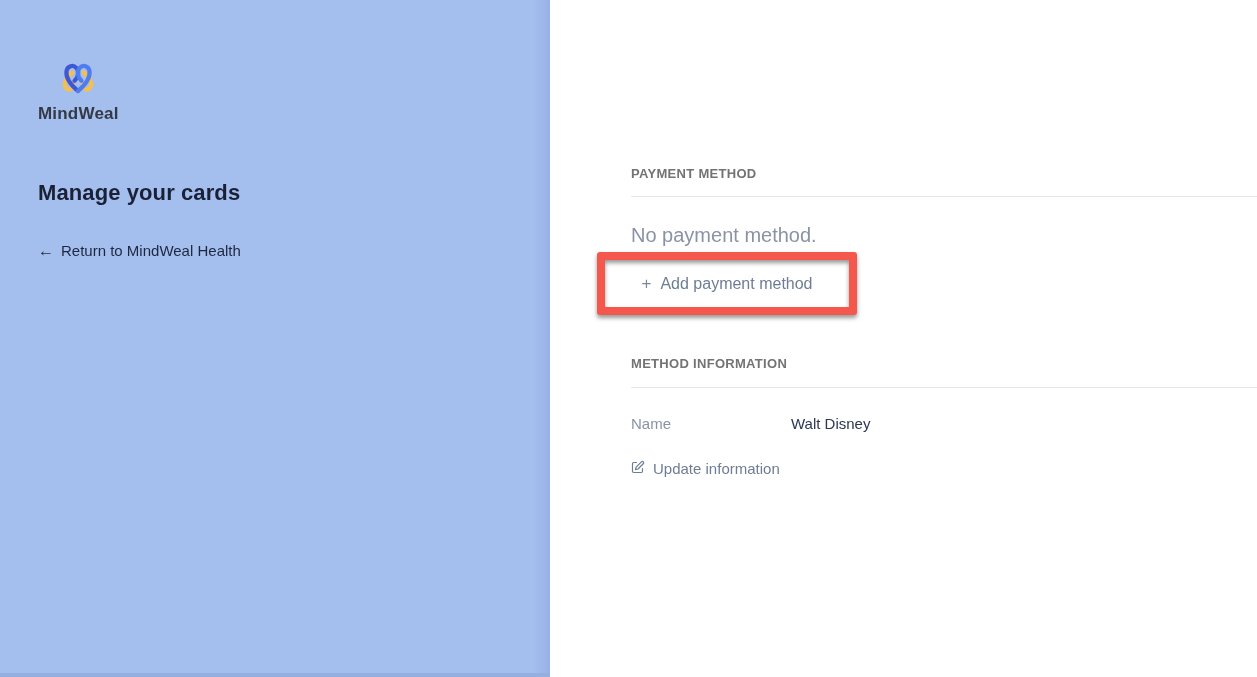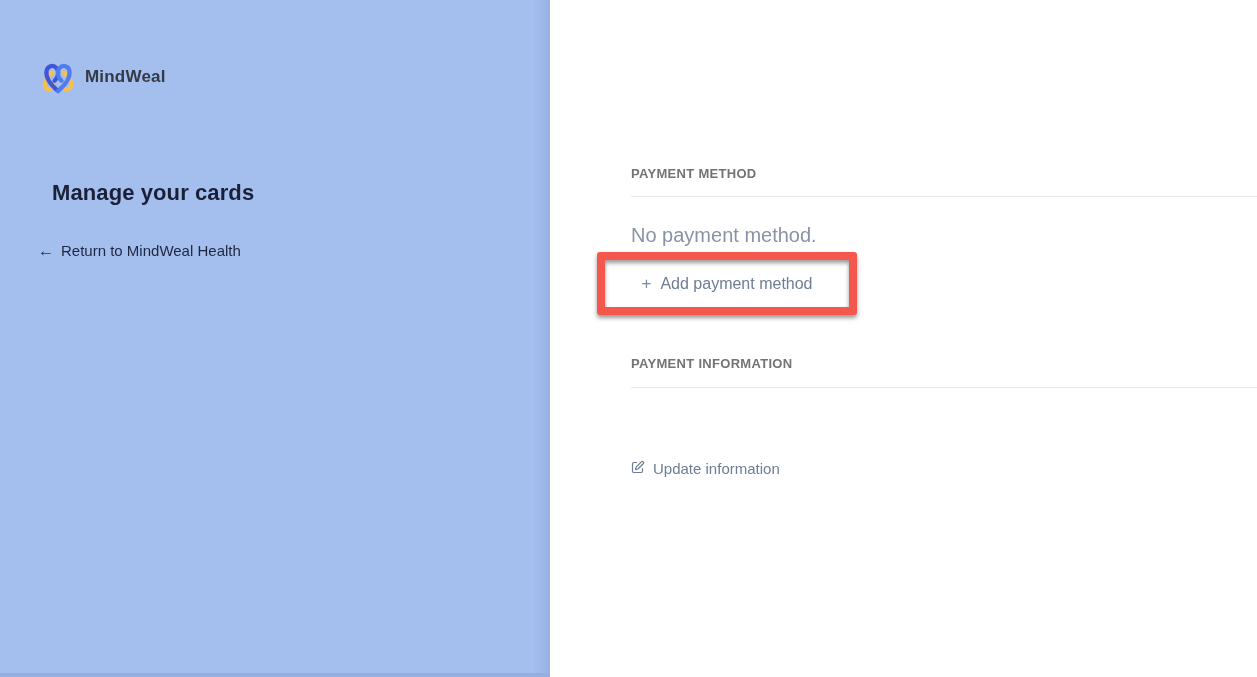--- a/index.html
+++ b/index.html
@@ -18,31 +18,32 @@
     width: 550px; height: 677px;
     background: linear-gradient(90deg, #a4bfee 0%, #a4bfee 97%, #97b1e4 100%);
     border-bottom: 4px solid #95afe1;
   }
   .logo-row {
     position: absolute;
     left: 38px; top: 57px;
     display: flex;
     align-items: center;
     gap: 7px;
+    flex-direction: column;
   }
   .logo-icon { width: 40px; height: 40px; display: block; }
   .logo-text {
     font-size: 17px;
     font-weight: 700;
     color: #333945;
     letter-spacing: 0.2px;
   }
   .sidebar-heading {
     position: absolute;
-    left: 52px; top: 180px;
+    left: 38px; top: 180px;
     font-size: 22px;
     font-weight: 700;
     color: #1a2137;
     letter-spacing: 0.1px;
   }
   .return-link {
     position: absolute;
     left: 38px; top: 242px;
     font-size: 15px;
     color: #1f2740;
@@ -165,23 +166,27 @@
   <div class="divider divider-1"></div>
 
   <div class="empty-state">No payment method.</div>
 
   <button class="add-payment-button">
     <span class="plus-icon">+</span>
     <span>Add payment method</span>
   </button>
   <div class="annotation-box"></div>
 
-  <div class="section-header billing-header">PAYMENT INFORMATION</div>
+  <div class="section-header billing-header">METHOD INFORMATION</div>
   <div class="divider divider-2"></div>
 
+  <div class="billing-row">
+    <span class="billing-label">Name</span>
+    <span class="billing-value">Walt Disney</span>
+  </div>
 
   <a class="update-link">
     <svg class="edit-icon" width="14" height="14" viewBox="0 0 14 14" aria-hidden="true">
       <path d="M11.5 8.5 V11.3 a1.2 1.2 0 0 1 -1.2 1.2 H2.7 a1.2 1.2 0 0 1 -1.2 -1.2 V3.7 a1.2 1.2 0 0 1 1.2 -1.2 H5.5" fill="none" stroke="#6e7d95" stroke-width="1.2" stroke-linecap="round"></path>
       <path d="M10.4 1.9 a1.3 1.3 0 0 1 1.84 1.84 L7 9 l-2.5 0.6 L5.1 7.2 Z" fill="none" stroke="#6e7d95" stroke-width="1.2" stroke-linejoin="round"></path>
     </svg>
     <span>Update information</span>
   </a>
 
 </main>

